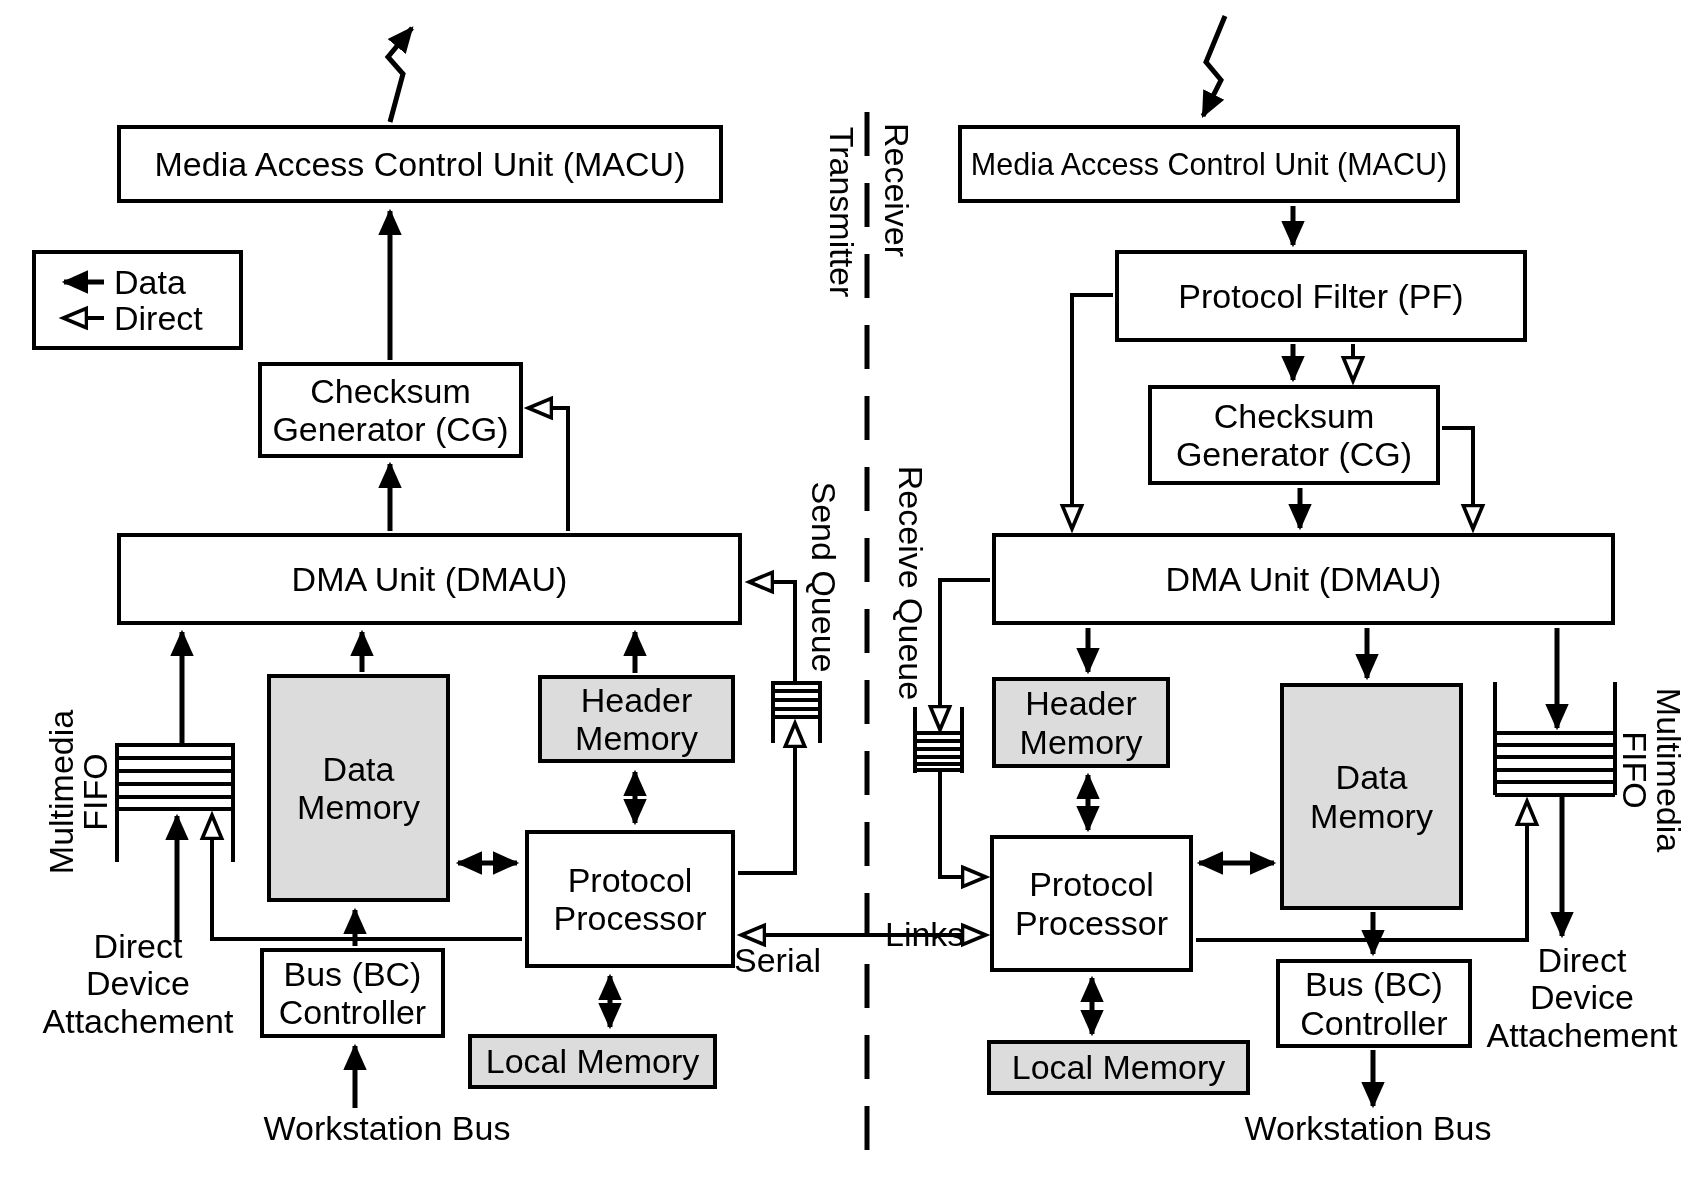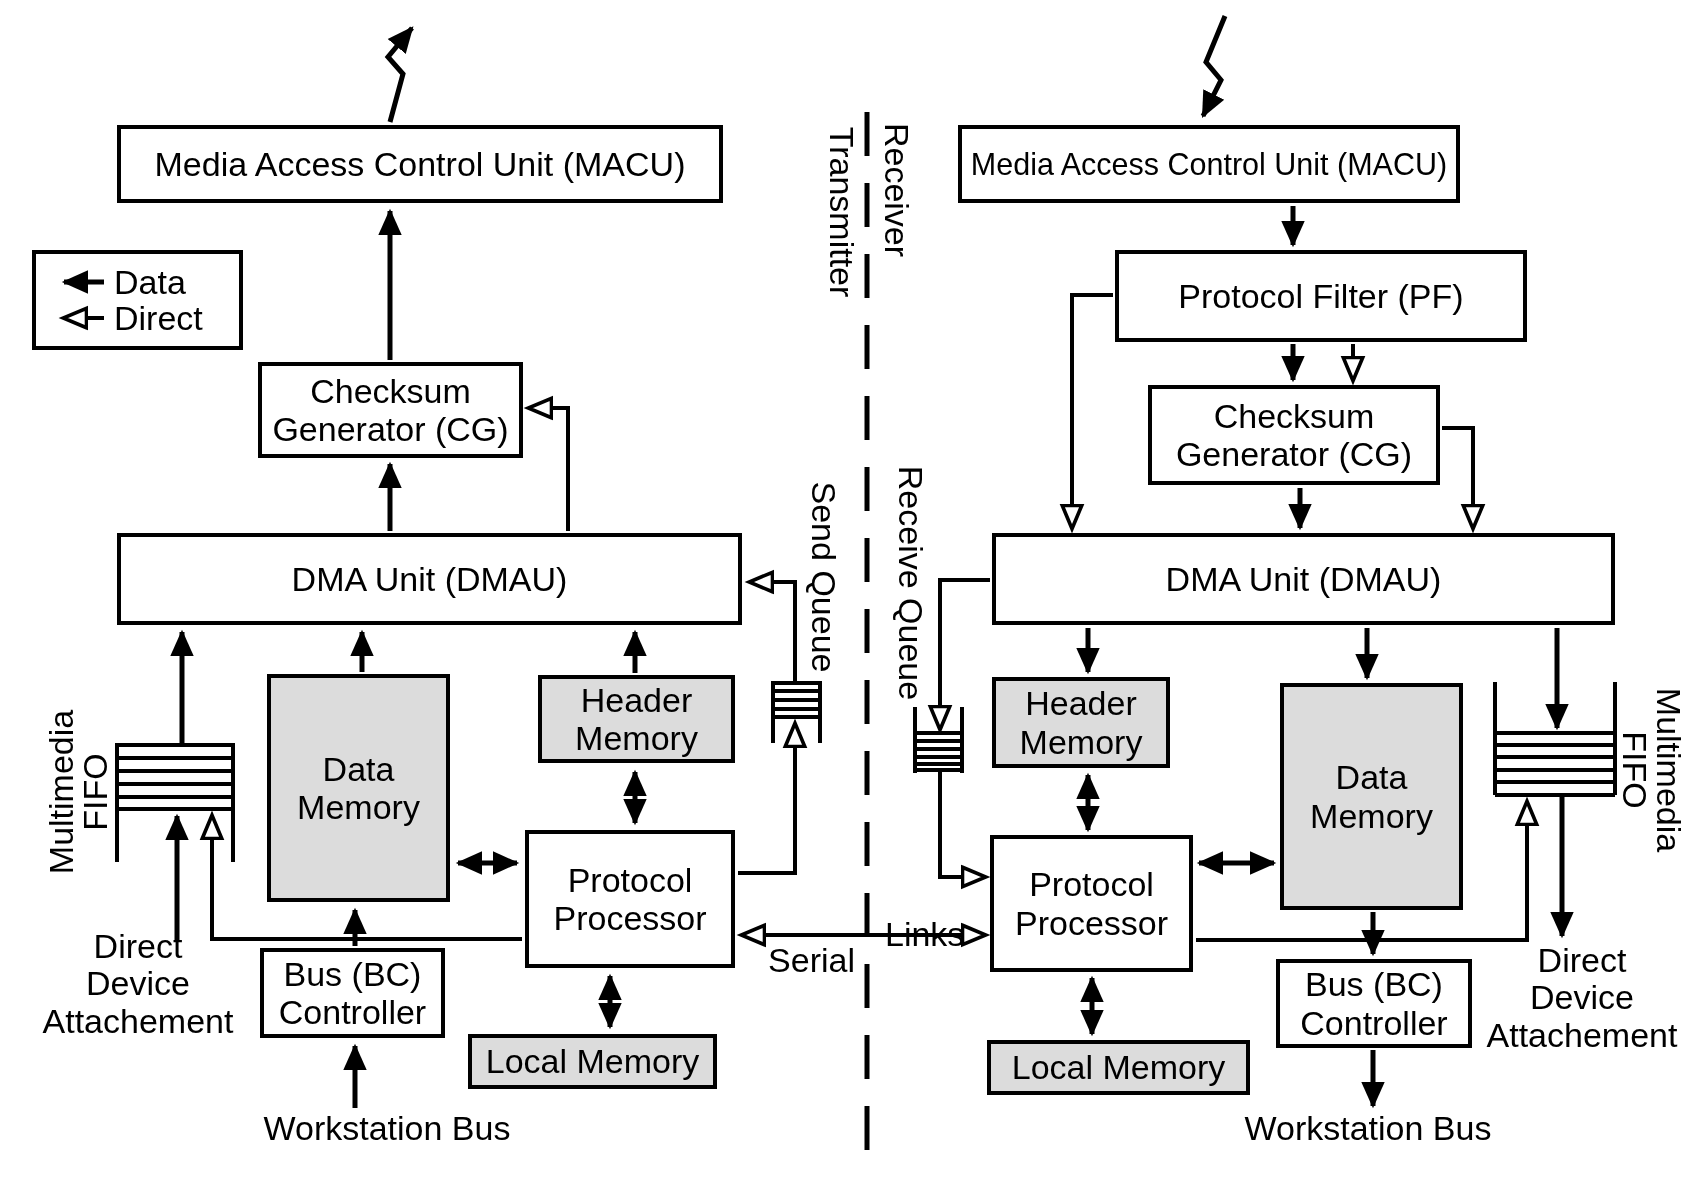--- a/index.html
+++ b/index.html
@@ -211,16 +211,16 @@
   </div>
   <div class="lbl" style="left:1452px;top:942px;width:260px;">
     <span style="display:block">Direct</span>
     <span style="display:block">Device</span>
     <span style="display:block">Attachement</span>
   </div>
 
   <div class="lbl" style="left:237px;top:1110px;width:300px;">Workstation Bus</div>
   <div class="lbl" style="left:1218px;top:1110px;width:300px;">Workstation Bus</div>
 
-  <div class="lbl" style="left:700px;top:942px;width:155px;text-align:right;">Serial</div>
+  <div class="lbl" style="left:700px;top:942px;width:155px;">Serial</div>
   <div class="lbl" style="left:885px;top:916px;width:130px;text-align:left;">Links</div>
 
 </div>
 
 </body></html>

